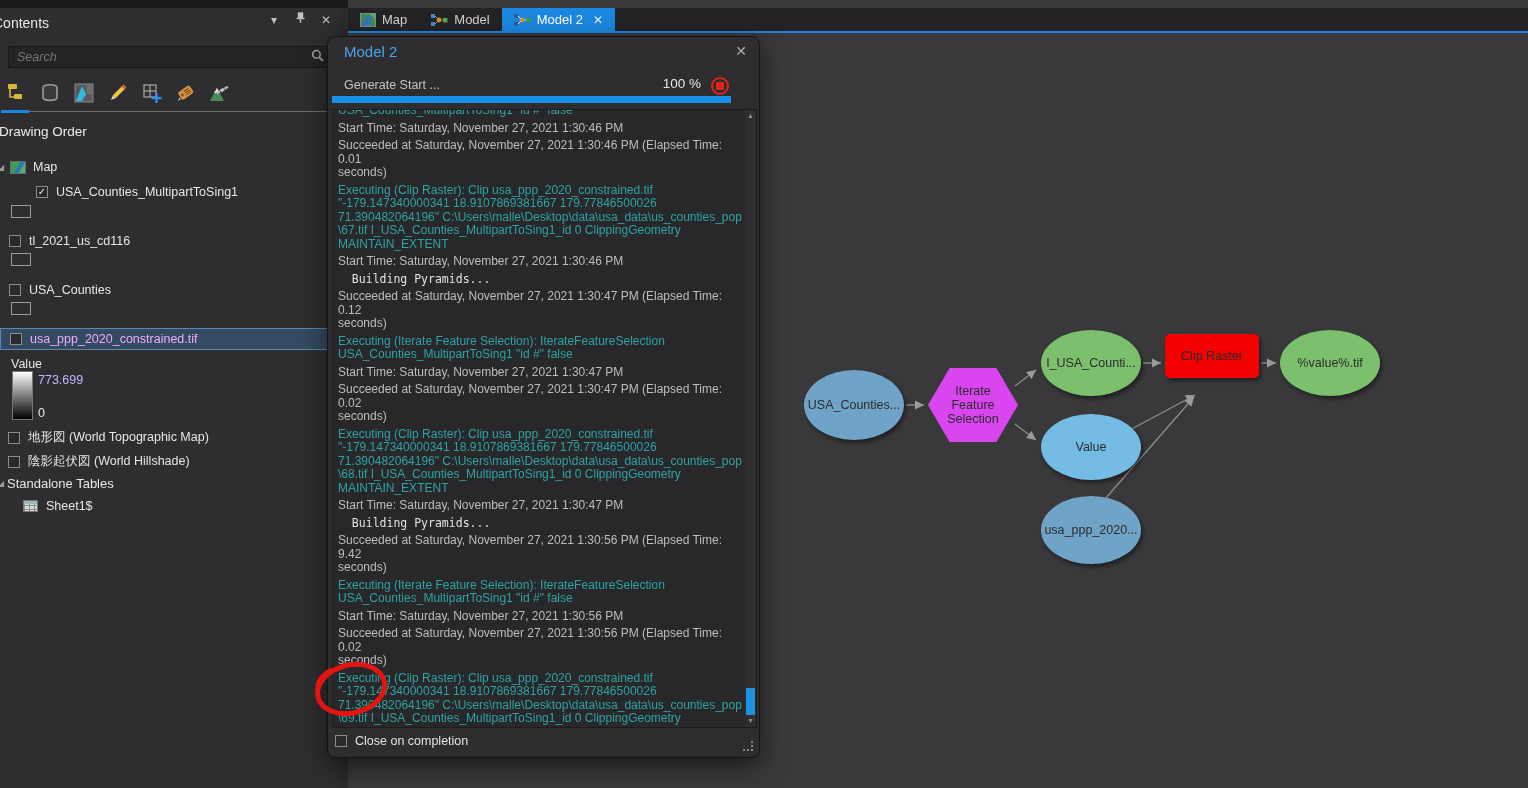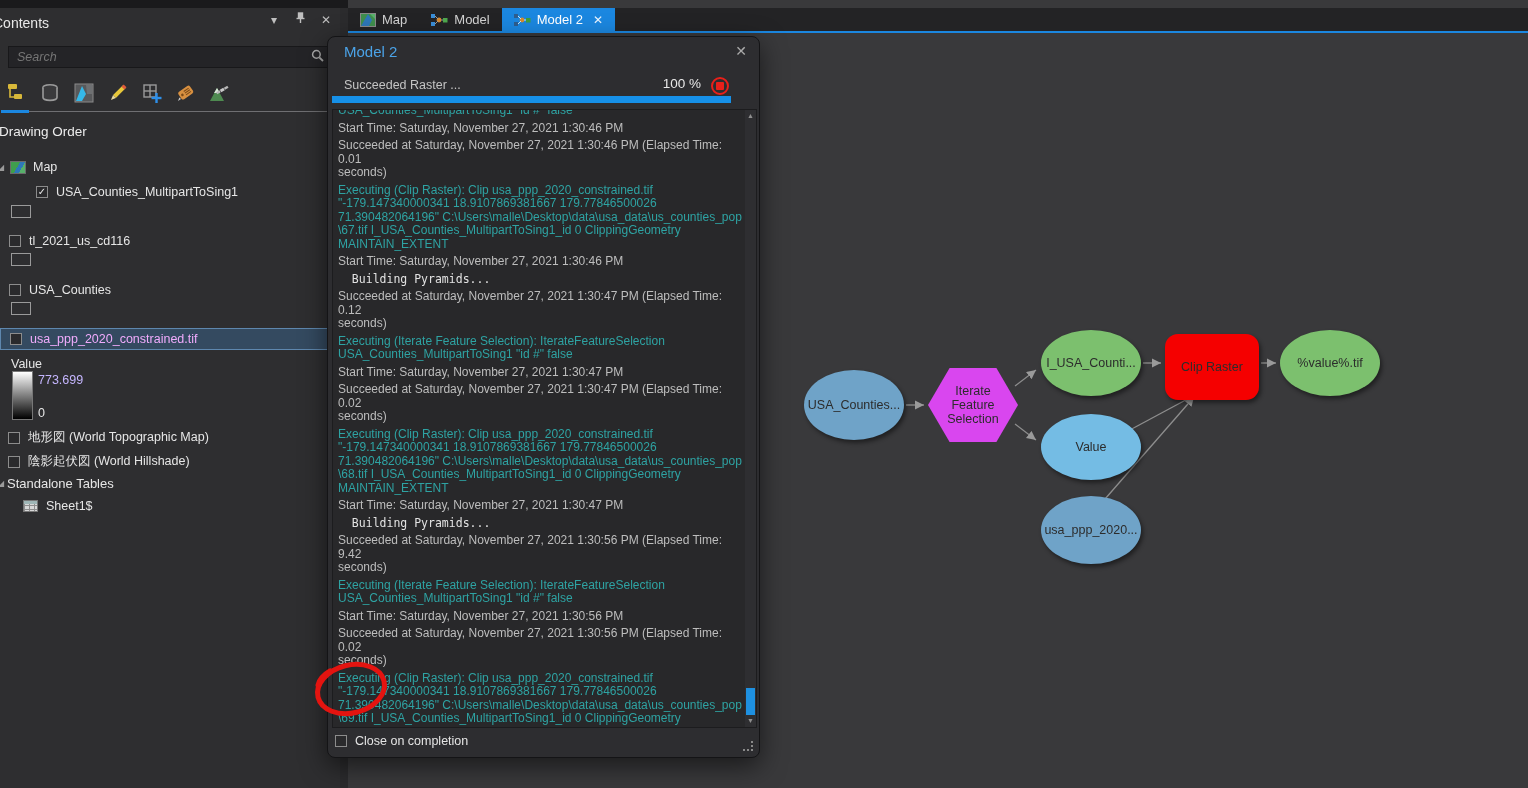--- a/index.html
+++ b/index.html
@@ -61,21 +61,21 @@
   #model-canvas { position:absolute; left:0; top:33px; width:1180px; height:755px; }
   #edges { position:absolute; left:0; top:0; }
   .node { position:absolute; display:flex; align-items:center; justify-content:center; text-align:center;
           font-size:12.5px; color:#2C2C2C; filter:drop-shadow(2px 3px 2px rgba(0,0,0,.45)); }
   .ellipse { border-radius:50%; }
   .n-input        { left:456px; top:337px; width:100px; height:70px; background:#6FA3C8;align-items:center; }
   .n-iterator     { left:580px; top:335px; width:90px; height:74px; background:#d946ef;
                     clip-path:polygon(24% 0,76% 0,100% 50%,76% 100%,24% 100%,0 50%); padding:15px 10px; }
   .n-selected     { left:693px; top:297px; width:100px; height:66px; background:#7CC06E; }
   .n-value        { left:693px; top:381px; width:100px; height:66px; background:#74BCE4; }
-  .n-tool         { left:817px; top:301px; width:94px; height:66px; background:#F50000; border-radius:13px; }
+  .n-tool         { left:817px; top:301px; width:94px; height:44px; background:#F50000; border-radius:5px; }
   .n-output       { left:932px; top:297px; width:100px; height:66px; background:#7CC06E; }
   .n-raster-input { left:693px; top:463px; width:100px; height:68px; background:#6FA3C8; }
 
   
   #dialog { position:absolute; left:327px; top:36px; width:433px; height:722px; background:#2D2D30;
             border:1px solid #141416; border-radius:8px; box-shadow:0 8px 26px rgba(0,0,0,.55);
             color:#C8C8C8; z-index:10; }
   .dlg-title { position:absolute; left:16px; top:6px; font-size:15px; color:#4BA3E8; }
   .dlg-close { position:absolute; right:12px; top:6px; color:#ABABAB; font-size:14px; }
   .task-label { position:absolute; left:16px; top:41px; font-size:12.5px; color:#C4C4C4; }
@@ -368,21 +368,21 @@
       <div class="node ellipse n-raster-input">
         <span>usa_ppp_2020...</span>
       </div>
     </div>
   </main>
 
   <div id="dialog">
     <span class="dlg-title">Model 2</span>
     <span class="dlg-close">✕</span>
 
-    <span class="task-label">Succeeded Raster ...</span>
+    <span class="task-label">Generate Start ...</span>
     <span class="task-pct">100 %</span>
     <span class="stop-btn"></span>
 
     <div class="progress-track">
       <div class="progress-fill" style="width:100%;"></div>
     </div>
 
     <div class="log-area">
       <div class="log-lines">
           <div class="log-line log-cmd">USA_Counties_MultipartToSing1 "id #" false</div>

